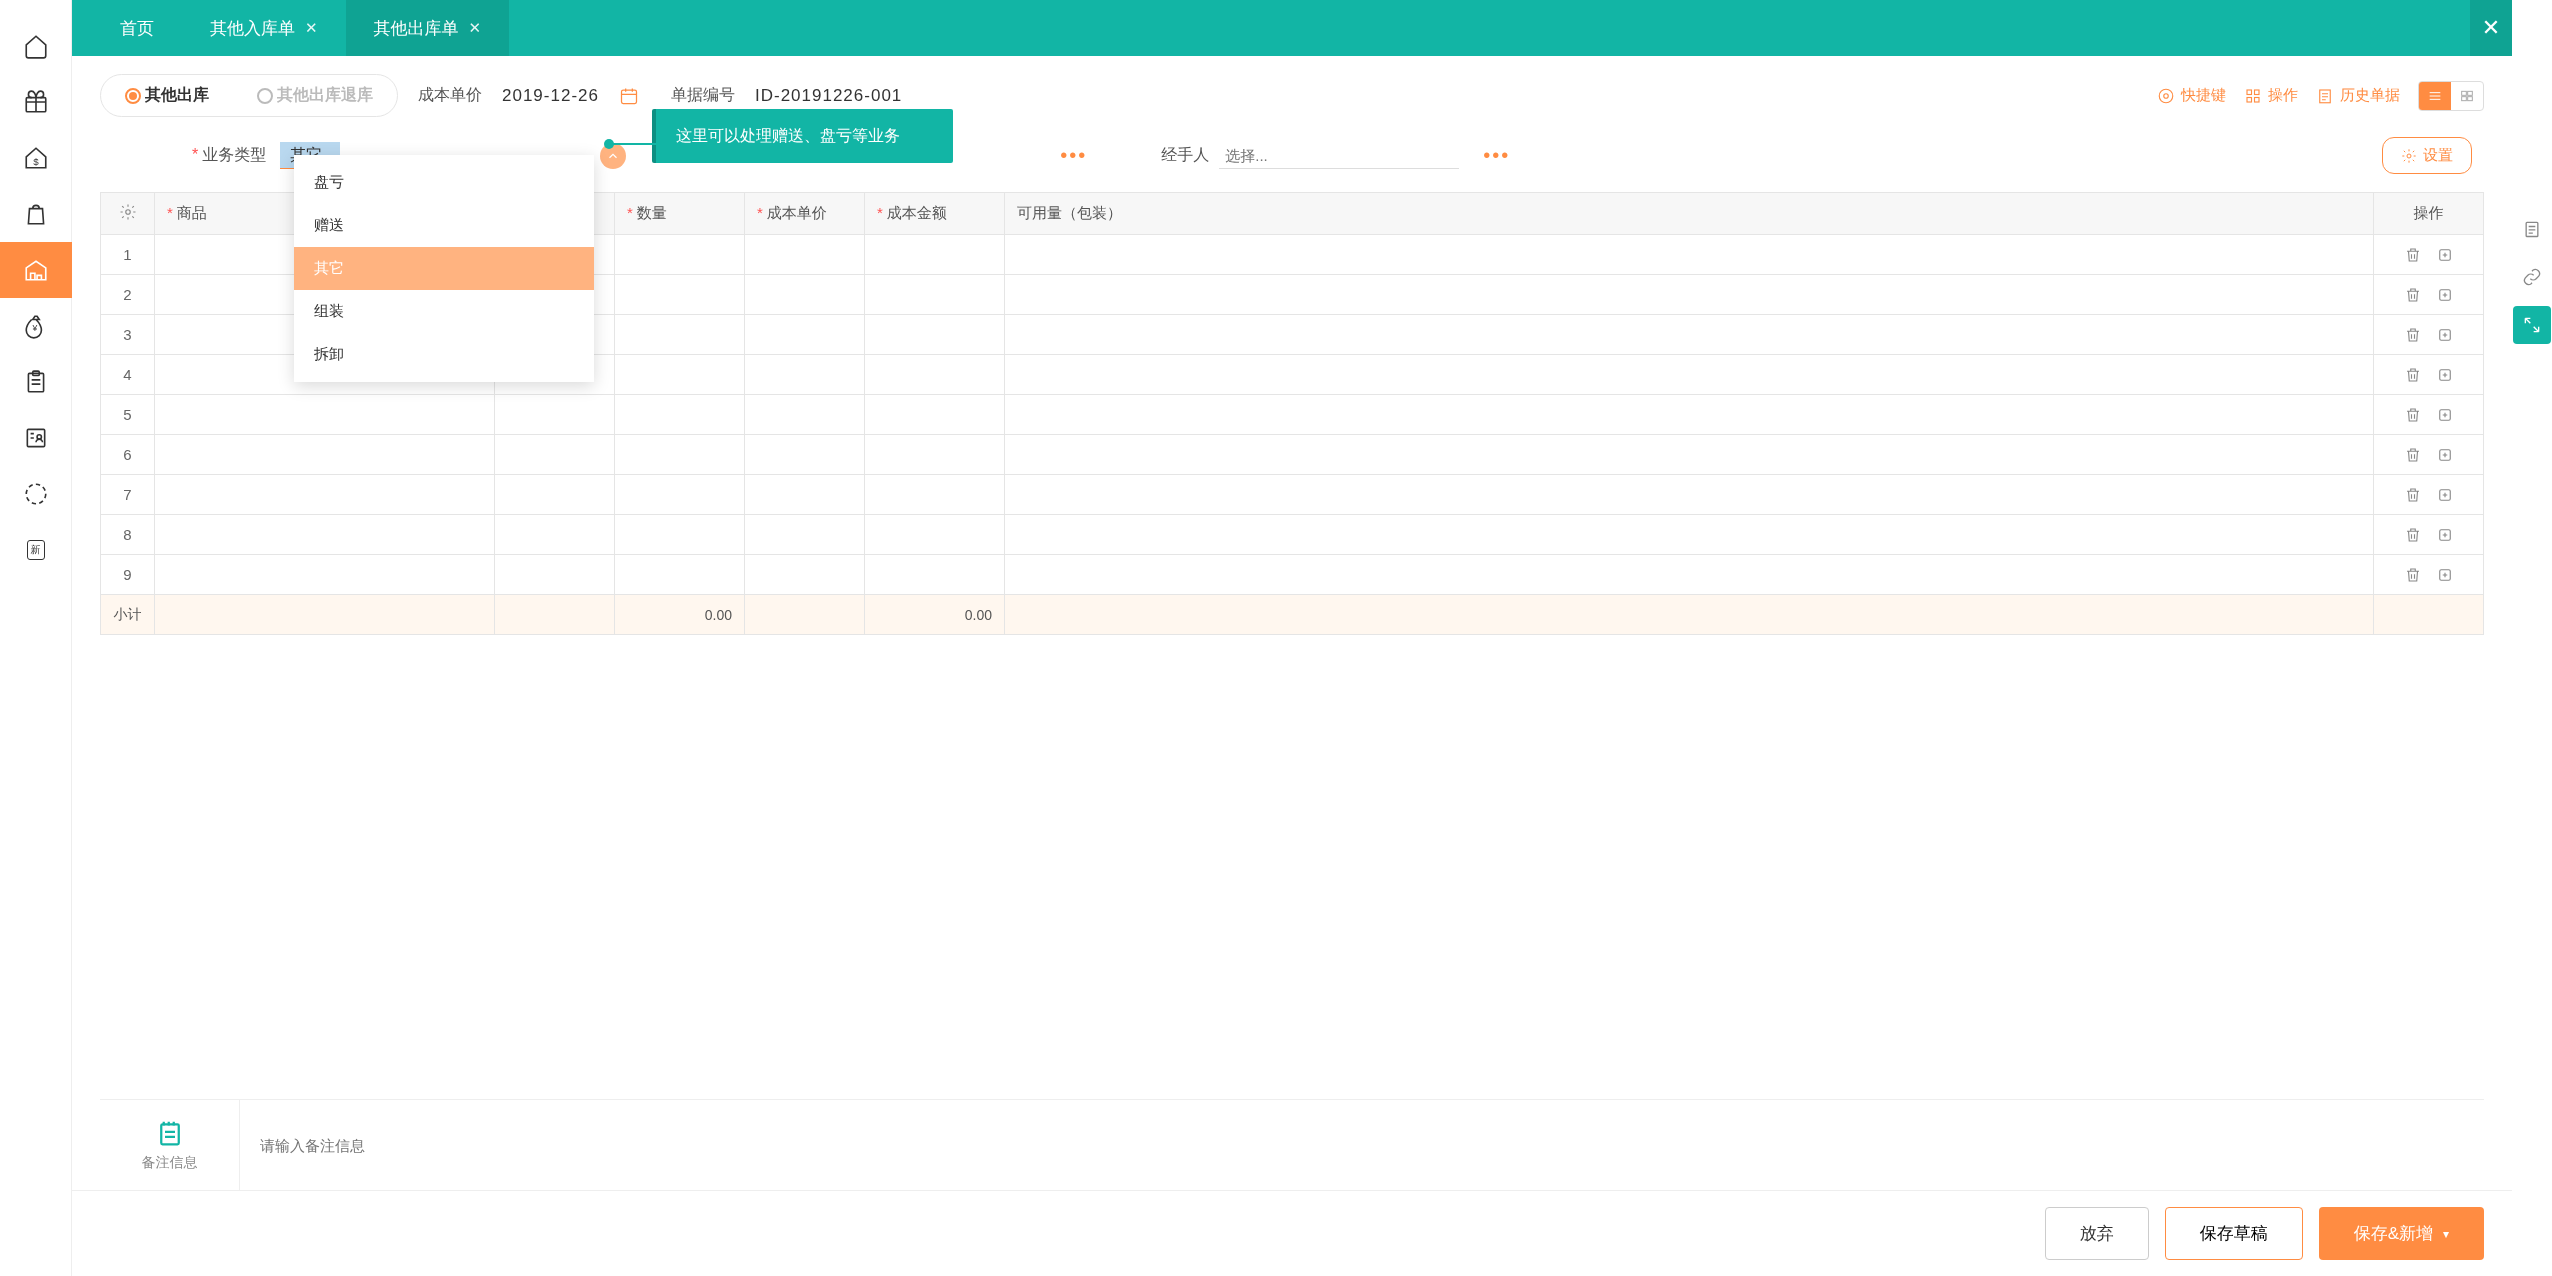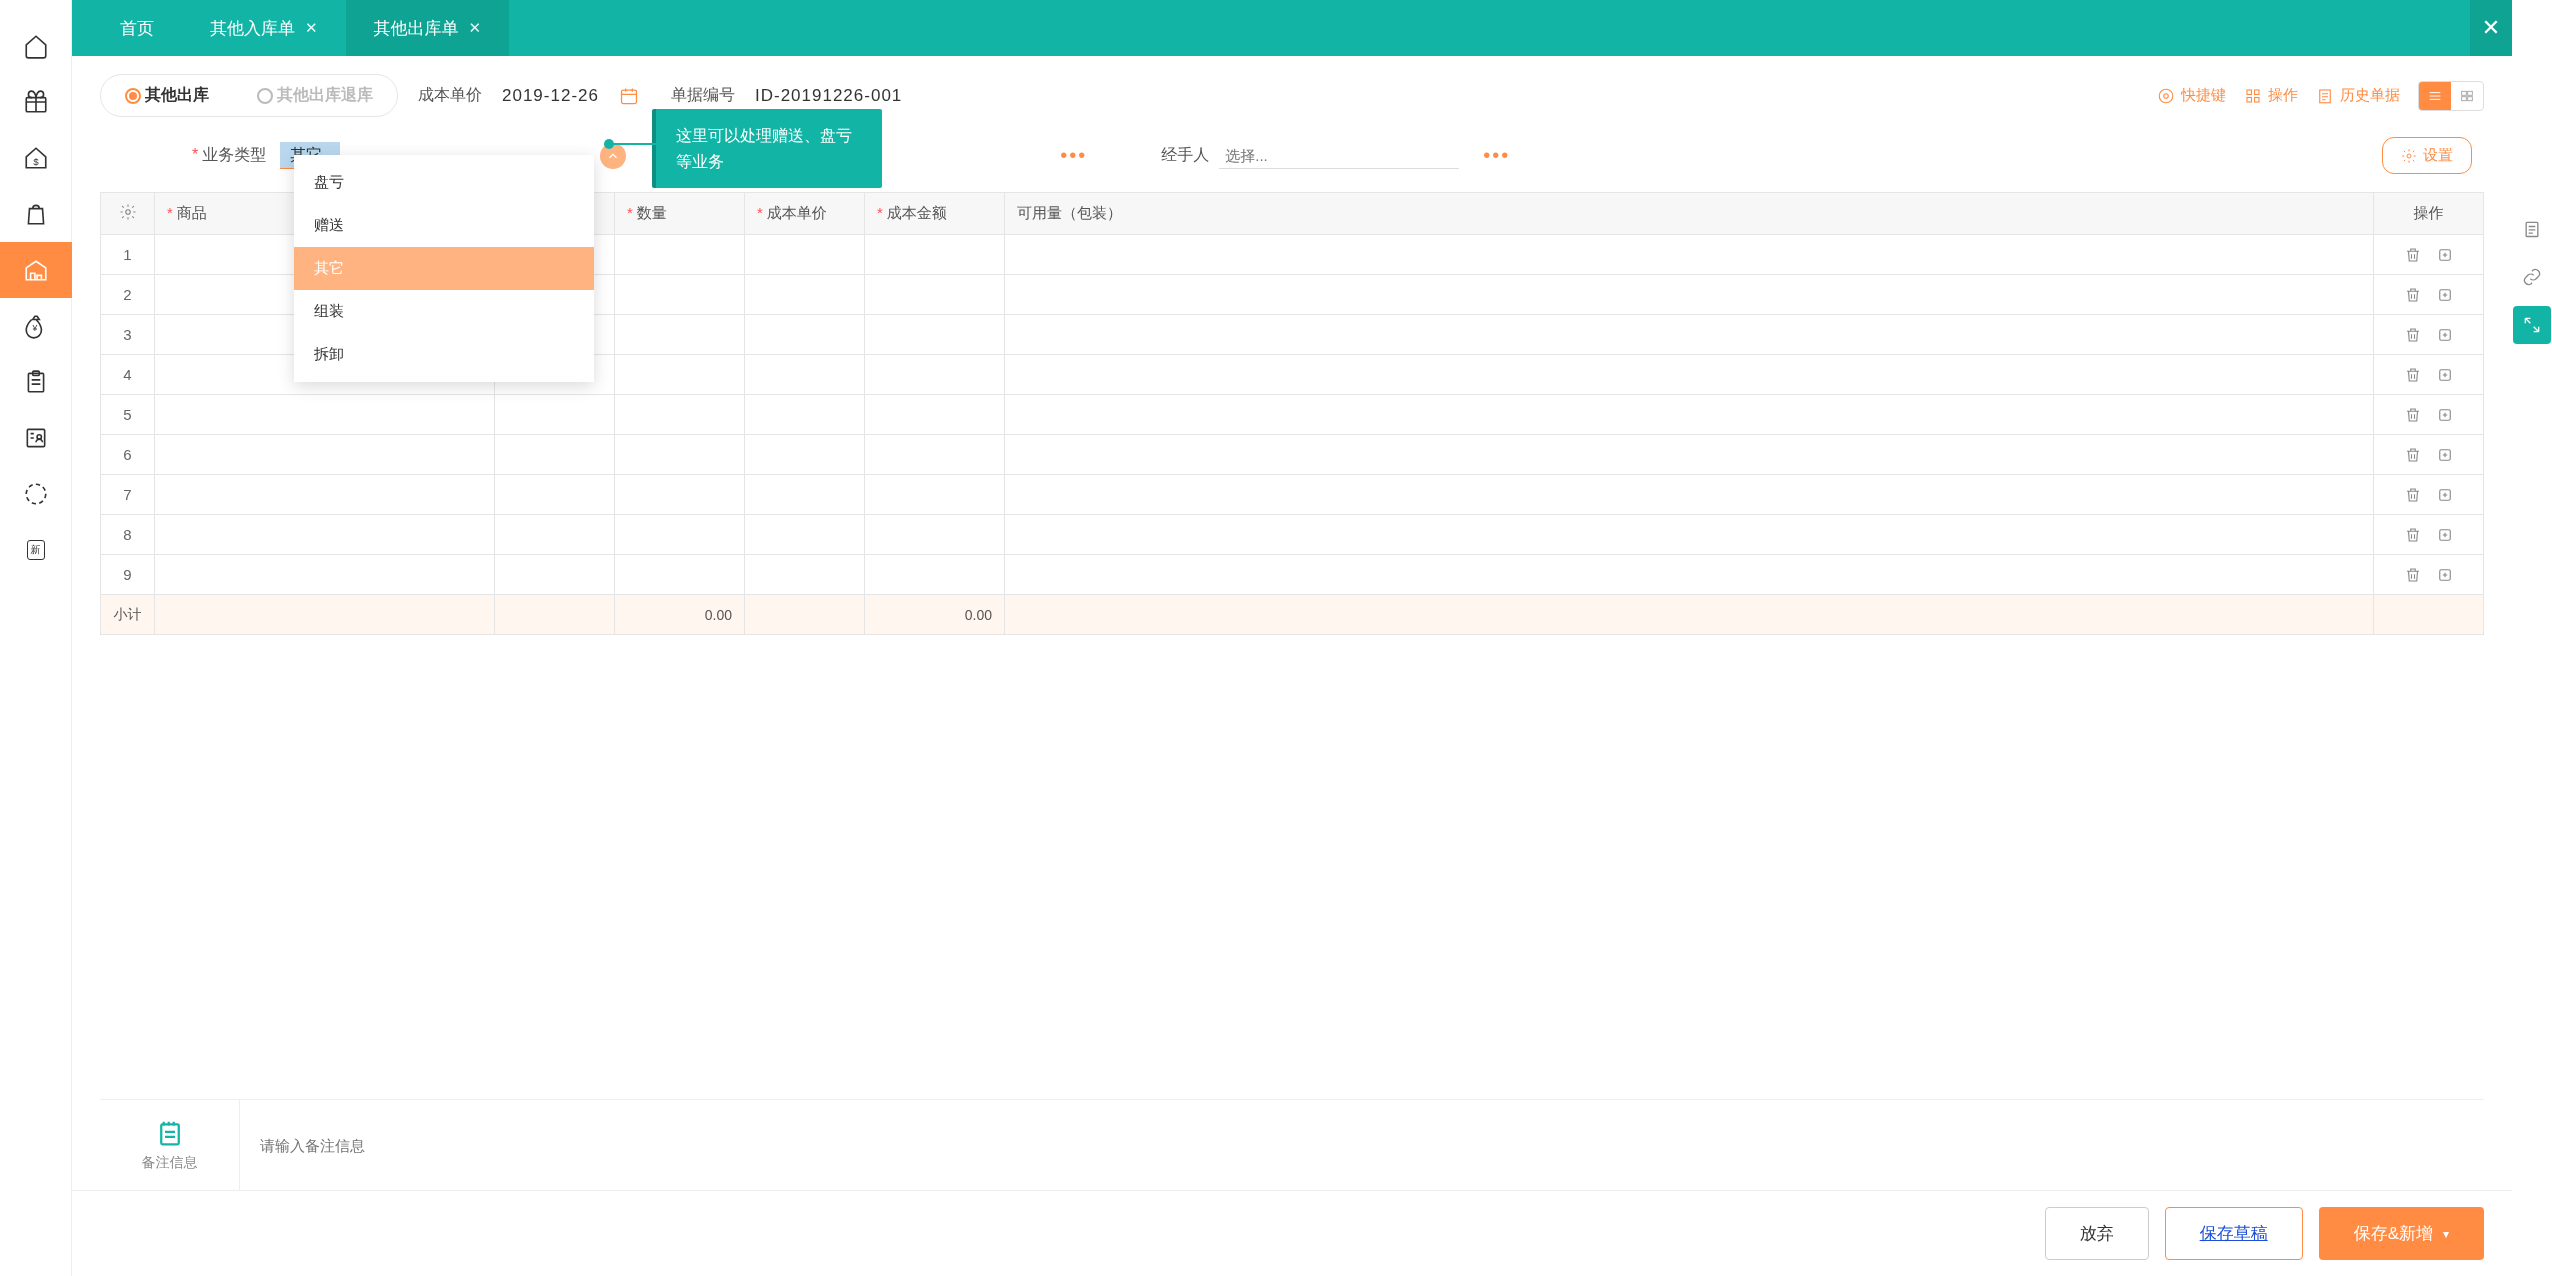--- a/index.html
+++ b/index.html
@@ -49,21 +49,21 @@
 .view-toggle .vt.active svg { stroke: #fff; }
 
 
 .filter-row { display: flex; align-items: center; padding: 10px 40px 18px 120px; gap: 14px; position: relative; }
 .req-star { color: #ff5050; margin-right: 4px; }
 .dd-wrap { position: relative; display: flex; align-items: center; }
 .dd-input { border: none; border-bottom: 1px solid #ff8c42; background: #b9d8ef; padding: 4px 10px; font-size: 16px; width: 60px; color: #333; outline: none; }
 .dd-input-border { width: 300px; height: 2px; background: transparent; border-bottom: 1px solid #ff8c42; position: absolute; left: 0; bottom: 0; }
 .dd-chevron { width: 26px; height: 26px; background: #ffb380; border-radius: 50%; display: flex; align-items: center; justify-content: center; margin-left: 260px; cursor: pointer; }
 .dd-chevron svg { width: 14px; height: 14px; stroke: #fff; fill: none; stroke-width: 2; }
-.tooltip-bubble { position: absolute; left: 580px; top: -18px; background: #12b5a5; color: #fff; padding: 14px 20px; font-size: 16px; width: 230px; border-left: 4px solid #0d8f82; line-height: 1.6; border-radius: 2px; }
+.tooltip-bubble { position: absolute; left: 580px; top: -18px; background: #12b5a5; color: #fff; padding: 14px 20px; font-size: 16px; width: 301px; border-left: 4px solid #0d8f82; line-height: 1.6; border-radius: 2px; }
 .tooltip-bubble::before { content: ''; position: absolute; left: -46px; top: 34px; width: 46px; height: 2px; background: #12b5a5; }
 .tooltip-bubble::after { content: ''; position: absolute; left: -52px; top: 30px; width: 10px; height: 10px; background: #12b5a5; border-radius: 50%; }
 .ellipsis-btn { color: #ff8c42; font-size: 20px; cursor: pointer; letter-spacing: 2px; }
 .filter-field { display: flex; align-items: center; gap: 10px; margin-left: 60px; }
 .filter-input { border: none; border-bottom: 1px solid #ddd; color: #c2410c; font-size: 15px; padding: 4px 6px; width: 240px; outline: none; background: transparent; }
 .settings-btn { margin-left: auto; border: 1px solid #ff8c42; color: #ff8c42; padding: 8px 18px; border-radius: 12px; cursor: pointer; display: flex; align-items: center; gap: 6px; font-size: 15px; background: #fff; }
 .settings-btn svg { width: 16px; height: 16px; stroke: #ff8c42; fill: none; stroke-width: 1.5; }
 
 
 .dd-popup { position: absolute; left: 222px; top: 28px; width: 300px; background: #fff; box-shadow: 0 4px 16px rgba(0,0,0,0.15); z-index: 30; padding: 6px 0; }
@@ -89,21 +89,21 @@
 .remarks { display: flex; border-top: 1px solid #eee; margin: 20px 28px 0 28px; background: #fff; }
 .remarks-label { width: 140px; display: flex; flex-direction: column; align-items: center; justify-content: center; padding: 18px 0; gap: 6px; border-right: 1px solid #eee; }
 .remarks-label svg { width: 30px; height: 30px; stroke: #12b5a5; fill: none; stroke-width: 1.8; }
 .remarks-label span { color: #888; font-size: 14px; }
 .remarks-input { flex: 1; border: none; padding: 20px; font-size: 15px; color: #aaa; outline: none; resize: none; }
 
 
 .footer { border-top: 1px solid #eee; padding: 16px 28px; display: flex; justify-content: flex-end; gap: 16px; margin-top: auto; }
 .btn { padding: 14px 34px; font-size: 17px; border-radius: 4px; cursor: pointer; border: 1px solid transparent; }
 .btn-plain { background: #fff; border-color: #ccc; color: #333; }
-.btn-outline { background: #fff; border-color: #ff8c42; color: #1d4ed8; text-decoration: underline; }
+.btn-outline { background: #fff; border-color: #ff8c42; color: #000000; }
 .btn-primary { background: #ff8c42; color: #fff; display: flex; align-items: center; gap: 10px; }
 .btn-primary .caret { font-size: 12px; }
 
 
 .rail { width: 40px; display: flex; flex-direction: column; align-items: center; padding-top: 210px; gap: 10px; }
 .rail-item { width: 38px; height: 38px; display: flex; align-items: center; justify-content: center; cursor: pointer; border-radius: 4px; }
 .rail-item svg { width: 20px; height: 20px; stroke: #888; fill: none; stroke-width: 1.6; }
 .rail-item.accent { background: #12b5a5; }
 .rail-item.accent svg { stroke: #fff; }
 </style>

